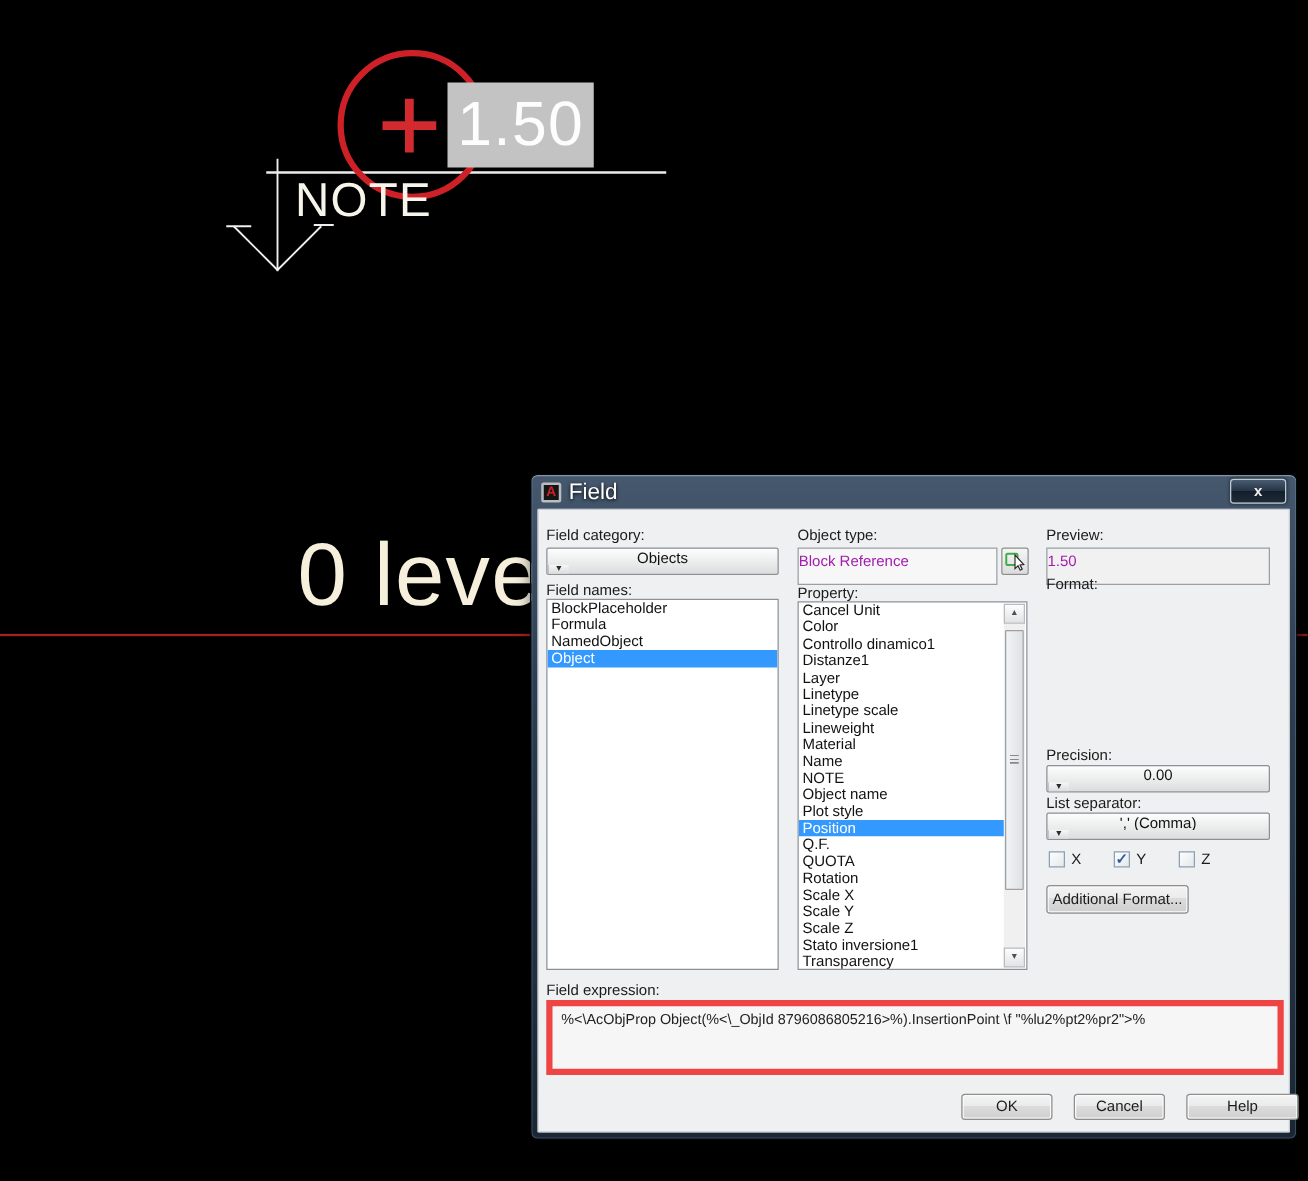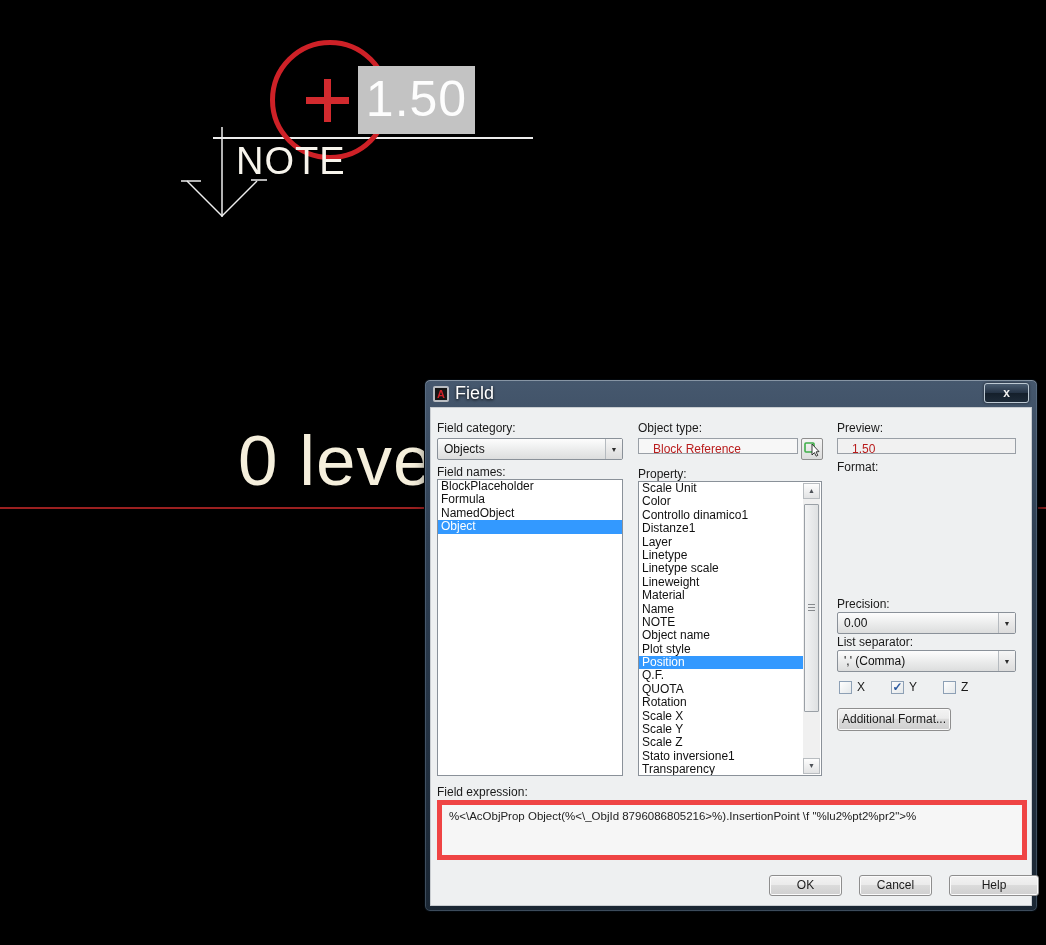--- a/index.html
+++ b/index.html
@@ -43,28 +43,28 @@
               background:#eef0f1; border-radius:1px; box-shadow: inset 0 0 0 1px #c9cdd1; }
 
   .lbl { position:absolute; font-size:12px; color:#1a1a1a; white-space:nowrap; }
 
   .listbox { position:absolute; background:#fff; border:1px solid #8a9199; overflow:hidden; }
   .list-item { height:13.4px; line-height:13.4px; font-size:12px; padding-left:3px; white-space:nowrap; color:#111; }
   .list-item.selected { background:#3399ff; color:#fff; }
 
   .combo { position:absolute; height:22px; border:1px solid #8a9199;
            background:linear-gradient(180deg,#fdfdfd,#e9eaea 60%,#dcdddd);
-           display:flex; align-items:center; border-radius:2px; }
+           display:flex; align-items:center; border-radius:2px;flex-direction:column; }
   .combo .val { flex:1; font-size:12px; padding:0 6px; color:#111; white-space:nowrap; overflow:hidden; }
   .combo .drop { width:17px; align-self:stretch; display:flex; align-items:center; justify-content:center;
                  font-size:7px; color:#2b2b2b; border-left:1px solid #b5babf;
                  background:linear-gradient(180deg,#f6f6f6,#dcdcdc); }
 
-  .rofield { position:absolute; height:16px; border:1px solid #999fa6; background:#f1f1f1;
-             font-size:12px; color:#b91c1c; line-height:20px; padding:0 14px; white-space:nowrap; }
+  .rofield { position:absolute; height:30px; border:1px solid #999fa6; background:#f1f1f1;
+             font-size:12px; color:#a21caf; line-height:20px; padding:0 0; white-space:nowrap; }
 
   .winbtn { position:absolute; border:1px solid #8e8e8e; border-radius:3px; font-size:12px; color:#1c1c1c;
             background:linear-gradient(180deg,#f3f3f3 0%,#ebebeb 45%,#dcdcdc 46%,#cfcfcf 100%);
             text-align:center; cursor:pointer; box-shadow: inset 0 0 0 1px #fbfbfb; }
 
   .pick-btn { position:absolute; width:22px; height:22px; border:1px solid #8e8e8e; border-radius:2px;
               background:linear-gradient(180deg,#f5f5f5,#dcdcdc); cursor:pointer; }
 
   
   .vscroll { position:absolute; top:1px; bottom:1px; right:1px; width:17px; background:#f0f0f0; }
@@ -143,21 +143,21 @@
     <div class="listbox" style="left:7px; top:72px; width:186px; height:297px;">
         <div class="list-item">BlockPlaceholder</div>
         <div class="list-item">Formula</div>
         <div class="list-item">NamedObject</div>
         <div class="list-item selected">Object</div>
       </div>
 
     <div class="lbl" style="left:208px; top:60px;">Property:</div>
     <div class="listbox" style="left:208px; top:74px; width:184px; height:295px;">
       <div style="margin-right:17px;">
-          <div class="list-item">Scale Unit</div>
+          <div class="list-item">Cancel Unit</div>
           <div class="list-item">Color</div>
           <div class="list-item">Controllo dinamico1</div>
           <div class="list-item">Distanze1</div>
           <div class="list-item">Layer</div>
           <div class="list-item">Linetype</div>
           <div class="list-item">Linetype scale</div>
           <div class="list-item">Lineweight</div>
           <div class="list-item">Material</div>
           <div class="list-item">Name</div>
           <div class="list-item">NOTE</div>

